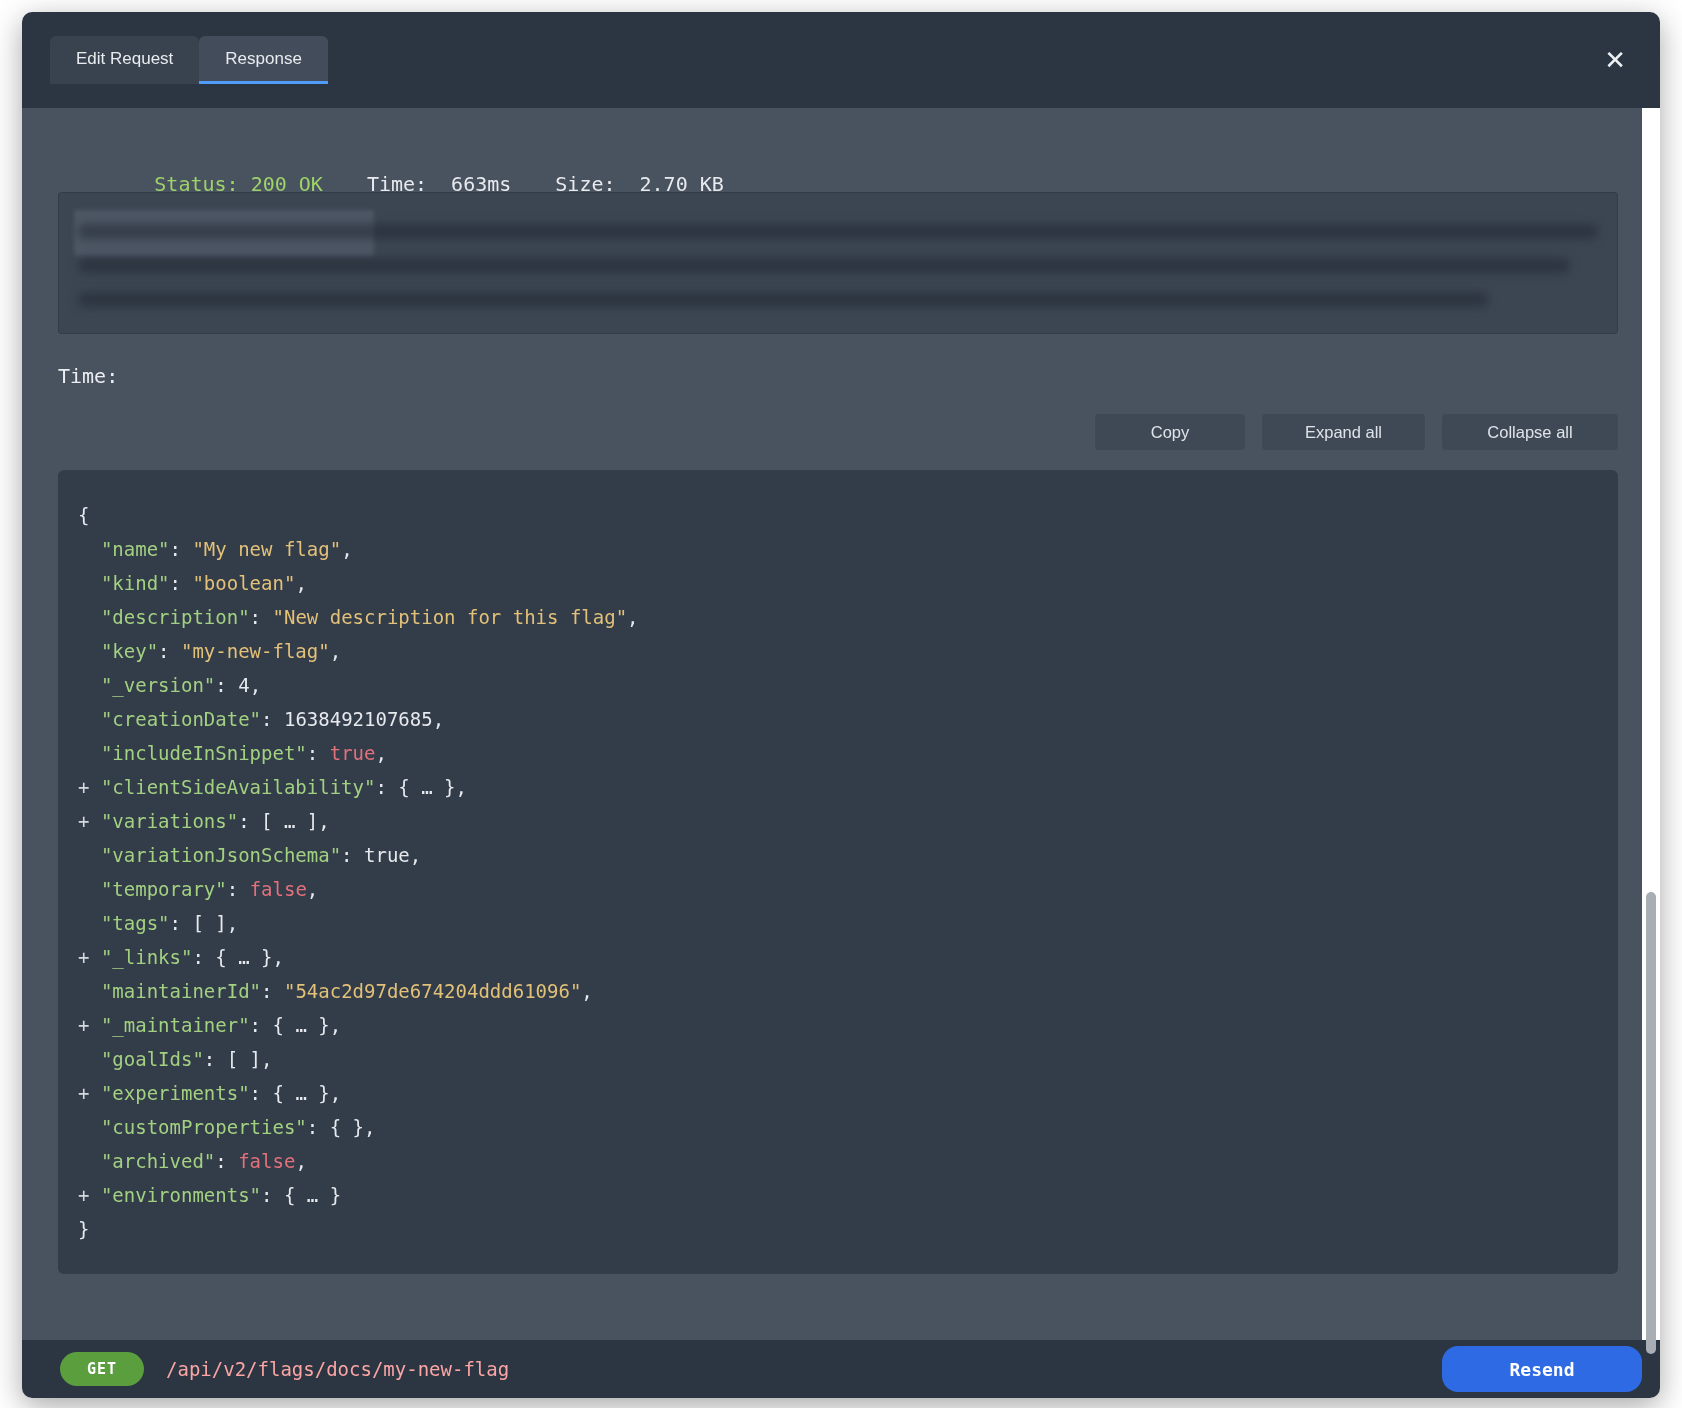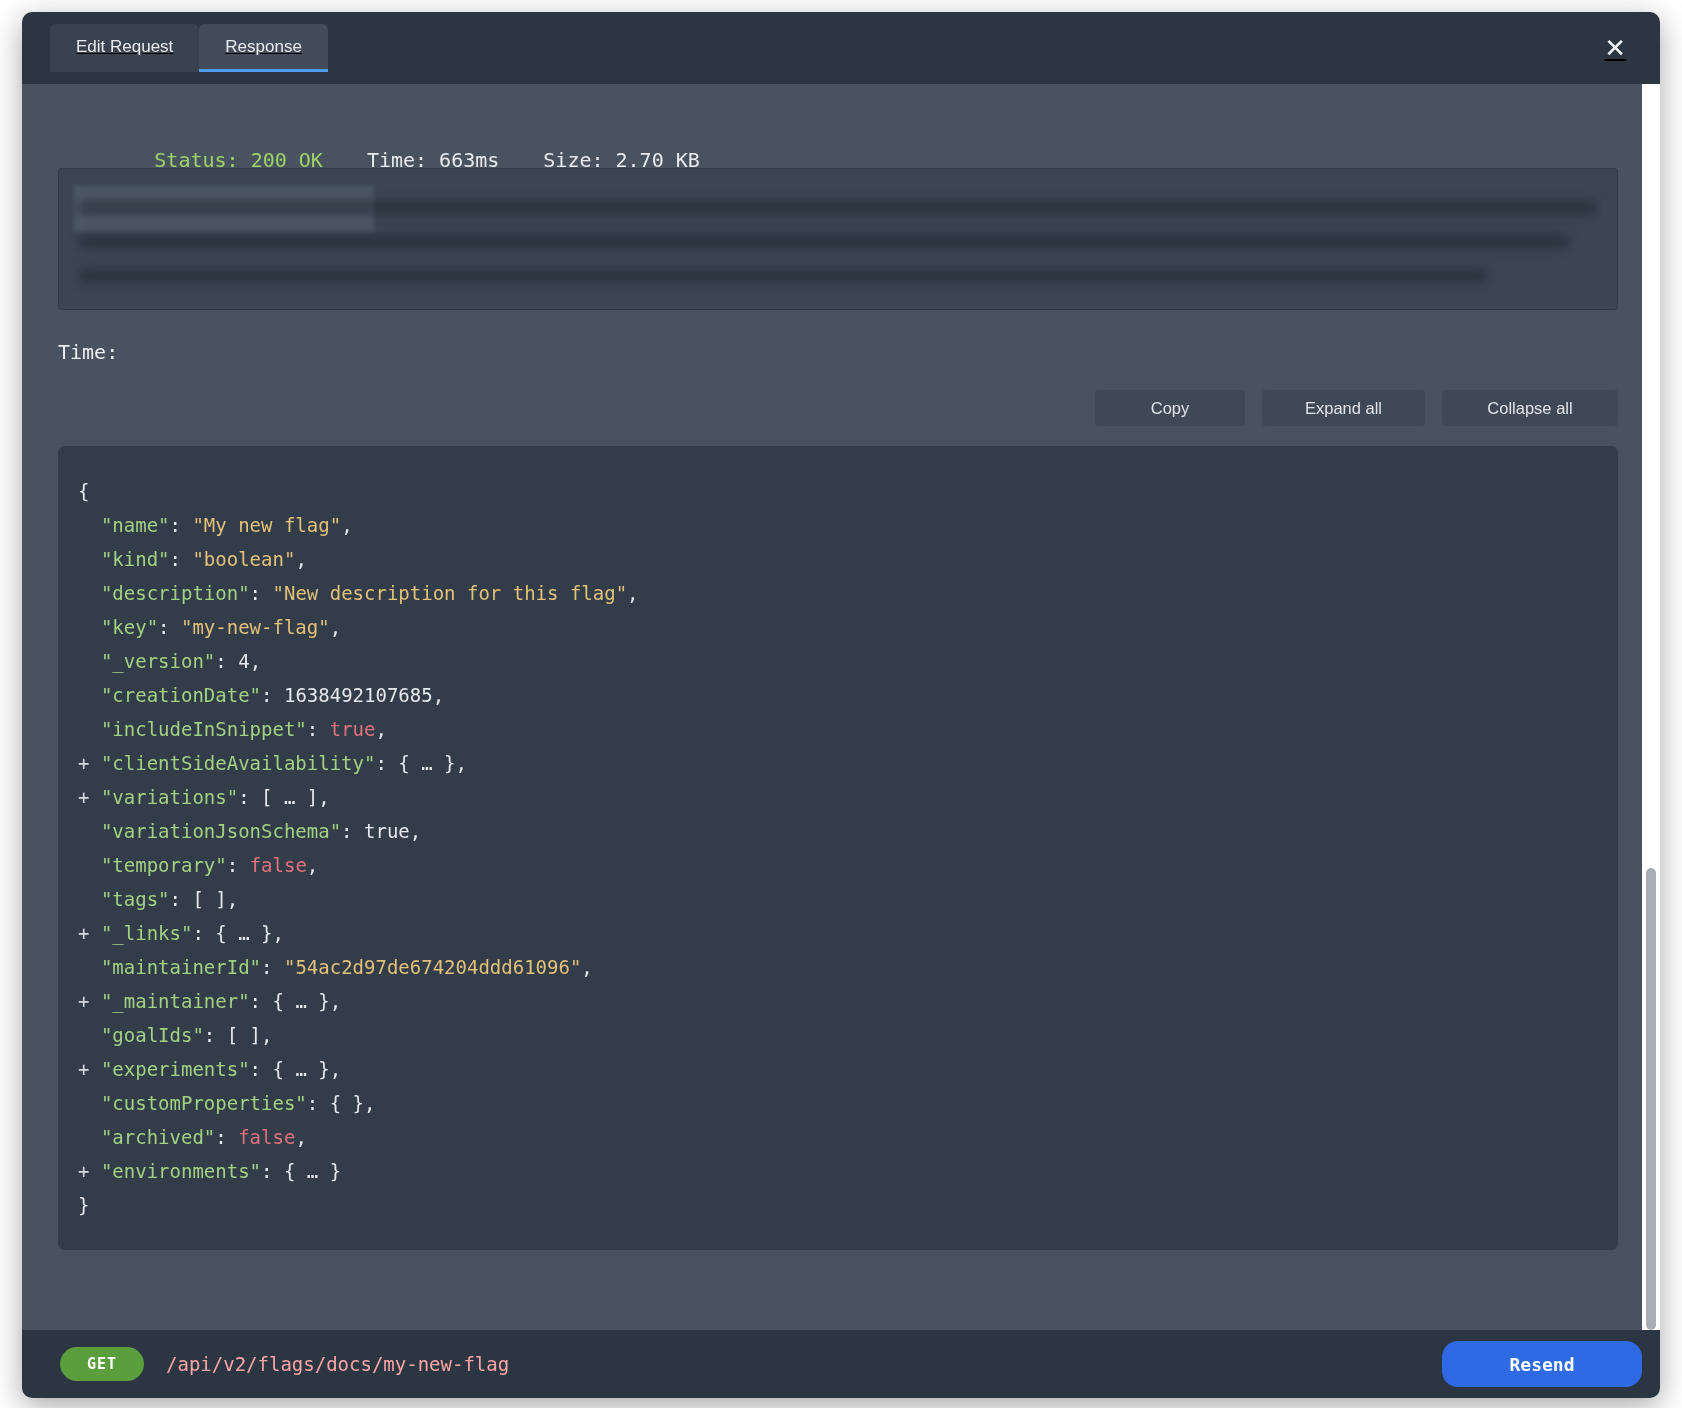--- a/index.html
+++ b/index.html
@@ -17,22 +17,22 @@
     width:1682px;height:1408px;overflow:hidden;background:#ffffff;
     font-family:"Liberation Sans", sans-serif;
   }
   .modal{
     position:absolute;left:22px;top:12px;width:1638px;height:1386px;
     display:flex;flex-direction:column;border-radius:10px;overflow:hidden;
     box-shadow:0 8px 30px rgba(0,0,0,0.35);
   }
   
   .topbar{
-    height:72px;background:#2c3643;display:flex;align-items:center;
-    padding:0 28px 0 28px;flex:0 0 auto;text-decoration:underline;
+    height:96px;background:#2c3643;display:flex;align-items:center;
+    padding:0 28px 0 28px;flex:0 0 auto;
   }
   .tabs{display:flex;height:48px;}
   .tab{
     display:flex;align-items:center;padding:0 26px;font-size:17px;color:#e9ecef;
     border-radius:6px 6px 0 0;cursor:pointer;border-bottom:3px solid transparent;
   }
   .tab.inactive{background:#39424f;}
   .tab.active{background:#424c5a;border-bottom:3px solid var(--accent-blue);}
   .close-btn{
     margin-left:auto;color:#eef1f4;font-size:26px;line-height:26px;cursor:pointer;
@@ -47,21 +47,21 @@
     background:#a9aeb5;border-radius:6px;
   }
   
   .status-row{
     margin-top:40px;font-family:"DejaVu Sans Mono", monospace;font-size:20px;
     color:#e8eaed;height:26px;white-space:pre;
   }
   .green{color:var(--status-green);}
   .status-val{margin-left:12px;}
   .meta-gap{margin-left:44px;}
-  .meta-val{margin-left:12px;}
+  .meta-val{margin-left:24px;}
   .section-label{
     margin-top:36px;font-family:"DejaVu Sans Mono", monospace;font-size:20px;
     color:#eceef1;height:26px;
   }
   .section-label.body{margin-top:30px;}
   
   .headers-box{
     margin-top:18px;height:142px;background:#3c4653;border-radius:4px;
     position:relative;overflow:hidden;box-shadow:inset 0 0 0 1px rgba(0,0,0,0.15);
   }
@@ -95,21 +95,21 @@
   }
   .code-line{white-space:pre;height:34px;}
   .tok-p{color:#e6e9ed;}
   .tok-n{color:#e6e9ed;}
   .tok-k{color:var(--key-green);}
   .tok-s{color:var(--string-yellow);}
   .tok-b{color:var(--bool-red);}
   .tok-m{color:#d4d9df;cursor:pointer;}
   
   .bottombar{
-    height:68px;background:#2c3643;flex:0 0 auto;display:flex;align-items:center;
+    height:58px;background:#2c3643;flex:0 0 auto;display:flex;align-items:center;
     padding:0 18px 0 38px;
   }
   .method-pill{
     width:84px;height:34px;border-radius:17px;background:var(--method-green);
     color:#ffffff;font-weight:bold;font-size:15px;letter-spacing:1px;
     display:flex;align-items:center;justify-content:center;
     font-family:"DejaVu Sans Mono", monospace;
   }
   .path-text{
     margin-left:22px;font-family:"DejaVu Sans Mono", monospace;font-size:19px;

